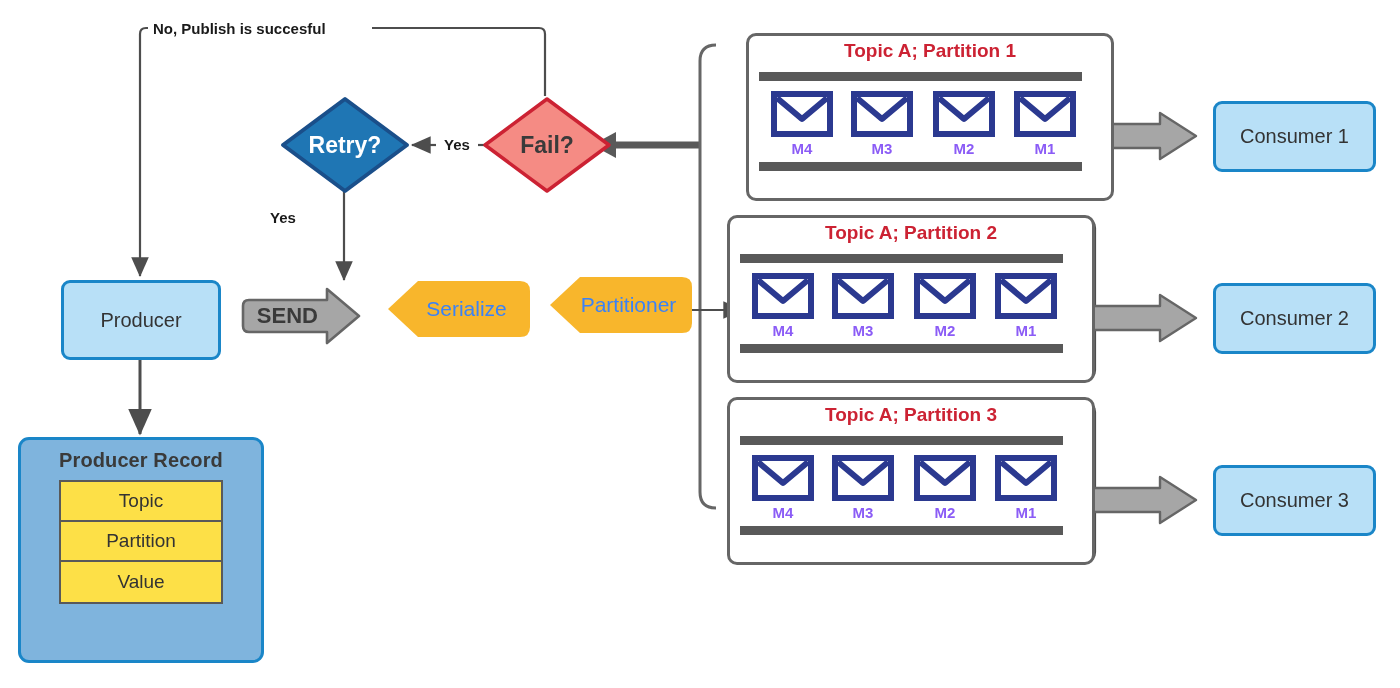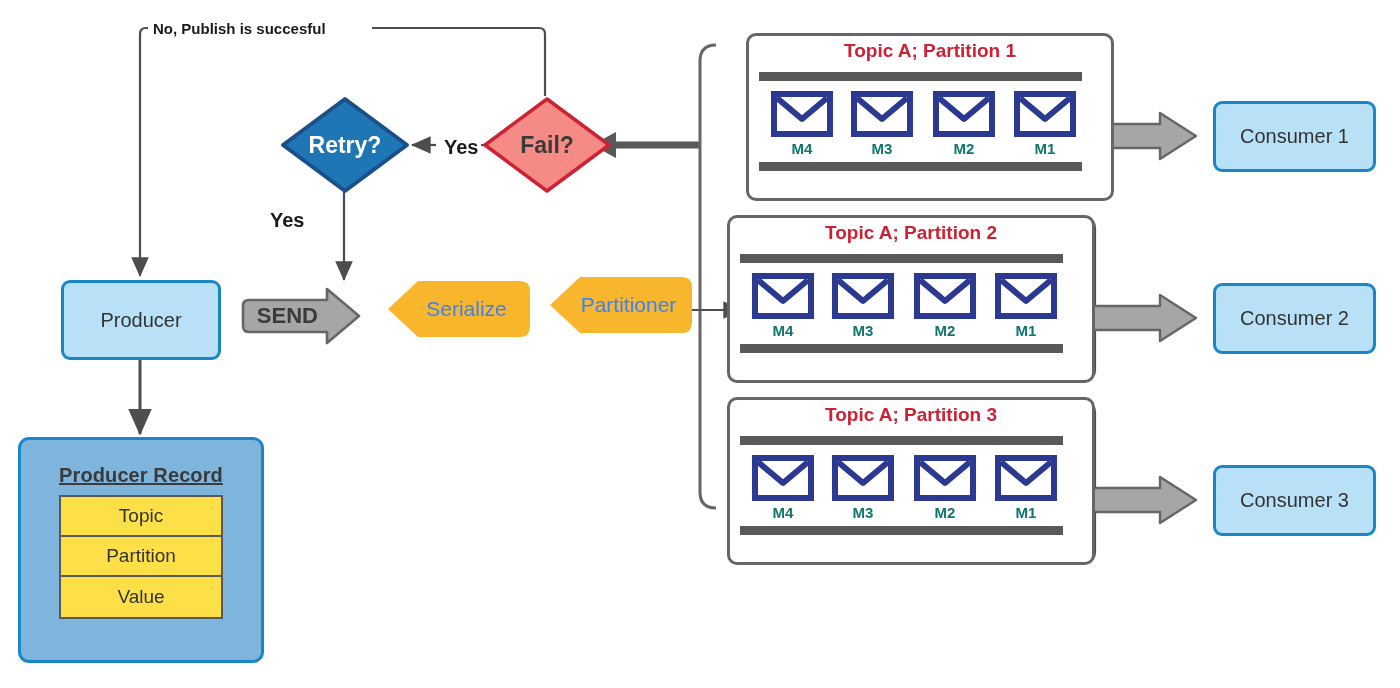--- a/index.html
+++ b/index.html
@@ -18,23 +18,22 @@
     border:3px solid #1a86c8;
     background:#b8e0f7;
     font-size:20px;color:#333333;
   }
   
   .prec{
     border-radius:11px;border:3px solid #1a86c8;background:#7fb4dd;
     flex-direction:column;justify-content:flex-start;
   }
   .prec-title{
-    font-size:20px;font-weight:bold;color:#3a3a3a;margin-top:24px;margin-bottom:8px;
+    font-size:20px;font-weight:bold;color:#3a3a3a;margin-top:9px;margin-bottom:8px;
     letter-spacing:.1px;
-    text-decoration:underline;
   }
   .prec-table{width:164px;border:2px solid #595959;background:#fde047;box-sizing:border-box;}
   .prec-row{
     height:40px;display:flex;align-items:center;justify-content:center;
     font-size:19px;color:#333333;border-bottom:2px solid #595959;box-sizing:border-box;
   }
   .prec-row:last-child{border-bottom:none;}
 
   
   .diamond{position:absolute;}
@@ -67,27 +66,27 @@
   }
   .ptitle{
     position:absolute;left:0;top:4px;width:100%;text-align:center;
     font-size:19px;font-weight:bold;color:#cc2233;
   }
   .pbar{position:absolute;left:10px;height:9px;background:#595959;}
   .msgrow{position:absolute;left:0;top:0;width:100%;height:100%;}
   .msg{position:absolute;width:62px;}
   .envelope{width:62px;height:46px;display:block;}
   .mlabel{
-    width:62px;text-align:center;font-size:15px;font-weight:bold;color:#0f766e;
+    width:62px;text-align:center;font-size:15px;font-weight:bold;color:#8b5cf6;
     margin-top:3px;letter-spacing:.2px;
   }
 
   
   .elabel{
-    position:absolute;font-size:20px;font-weight:bold;color:#1a1a1a;
+    position:absolute;font-size:15px;font-weight:bold;color:#1a1a1a;
     background:#ffffff;padding:0 3px;white-space:nowrap;
   }
 </style>
 </head>
 <body>
 
 <div id="stage">
 
   <svg class="layer" viewBox="0 0 1400 688">
     <defs>

